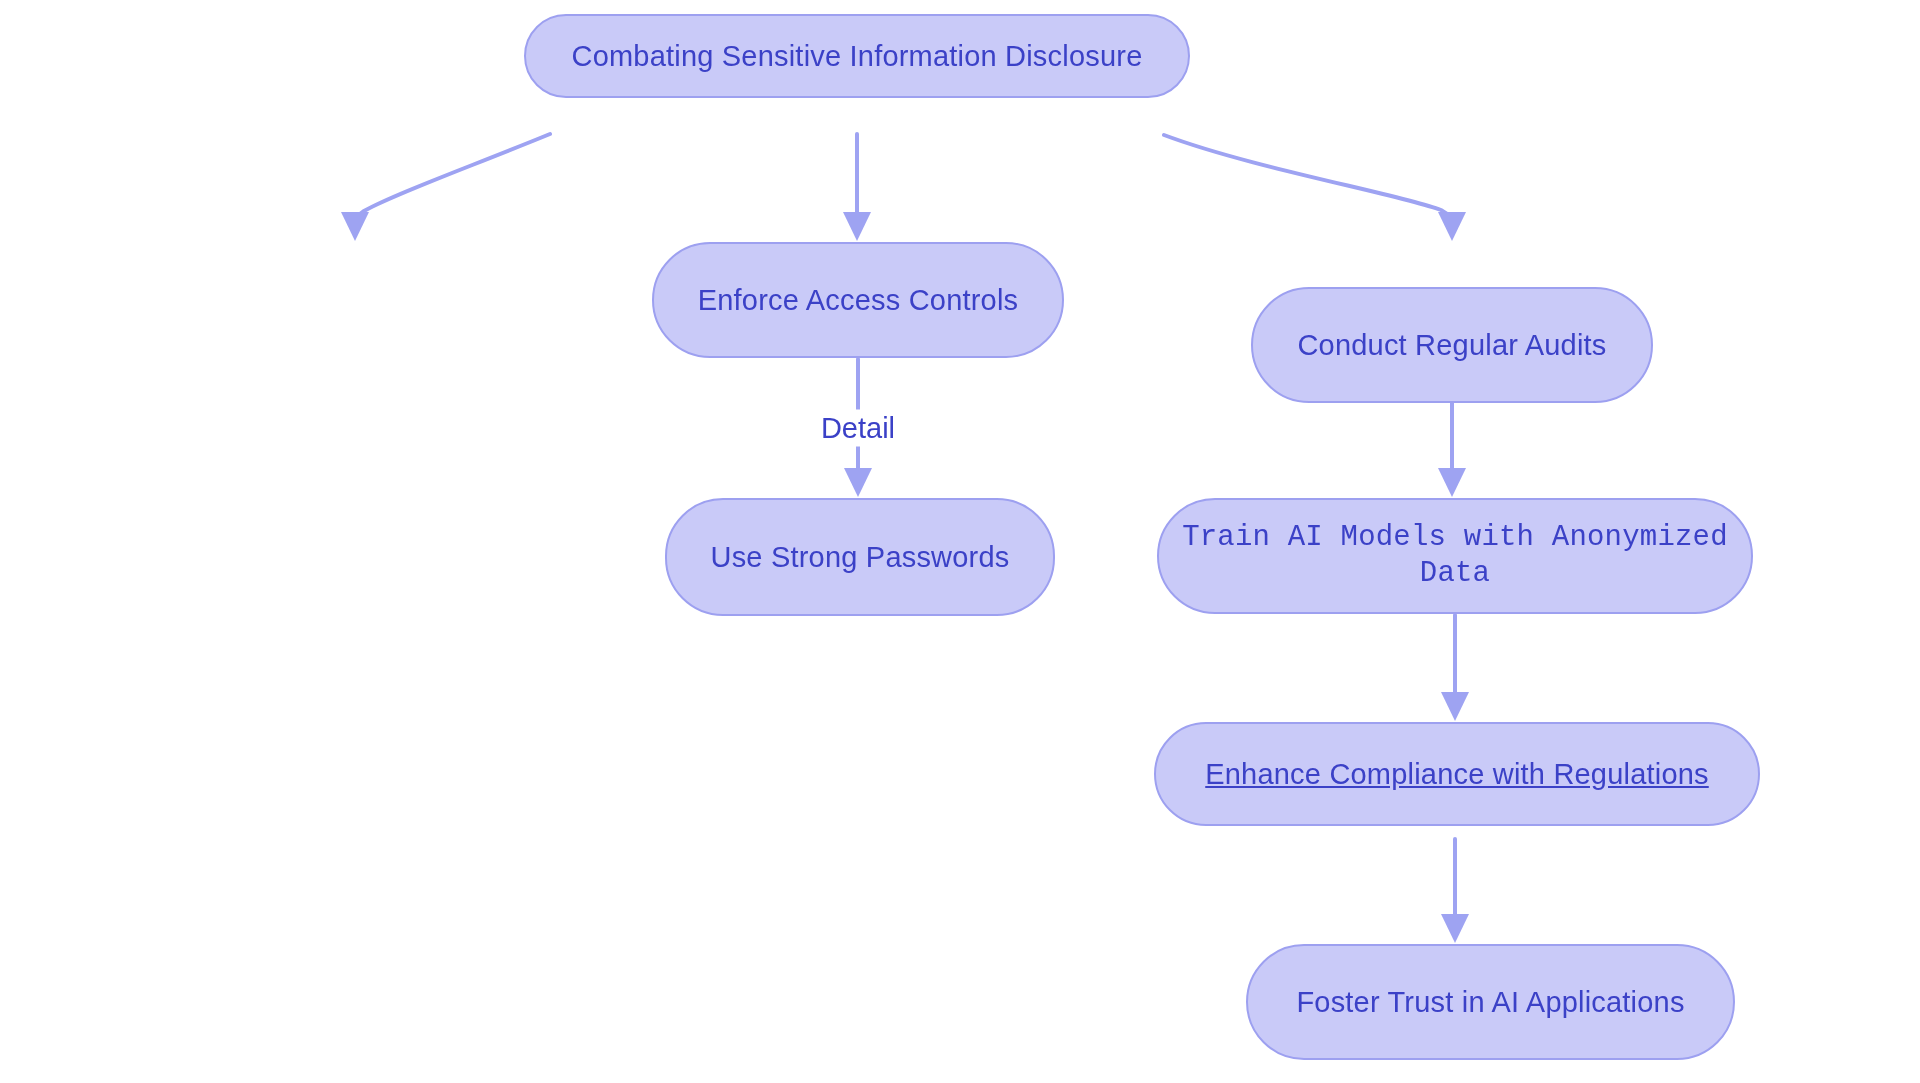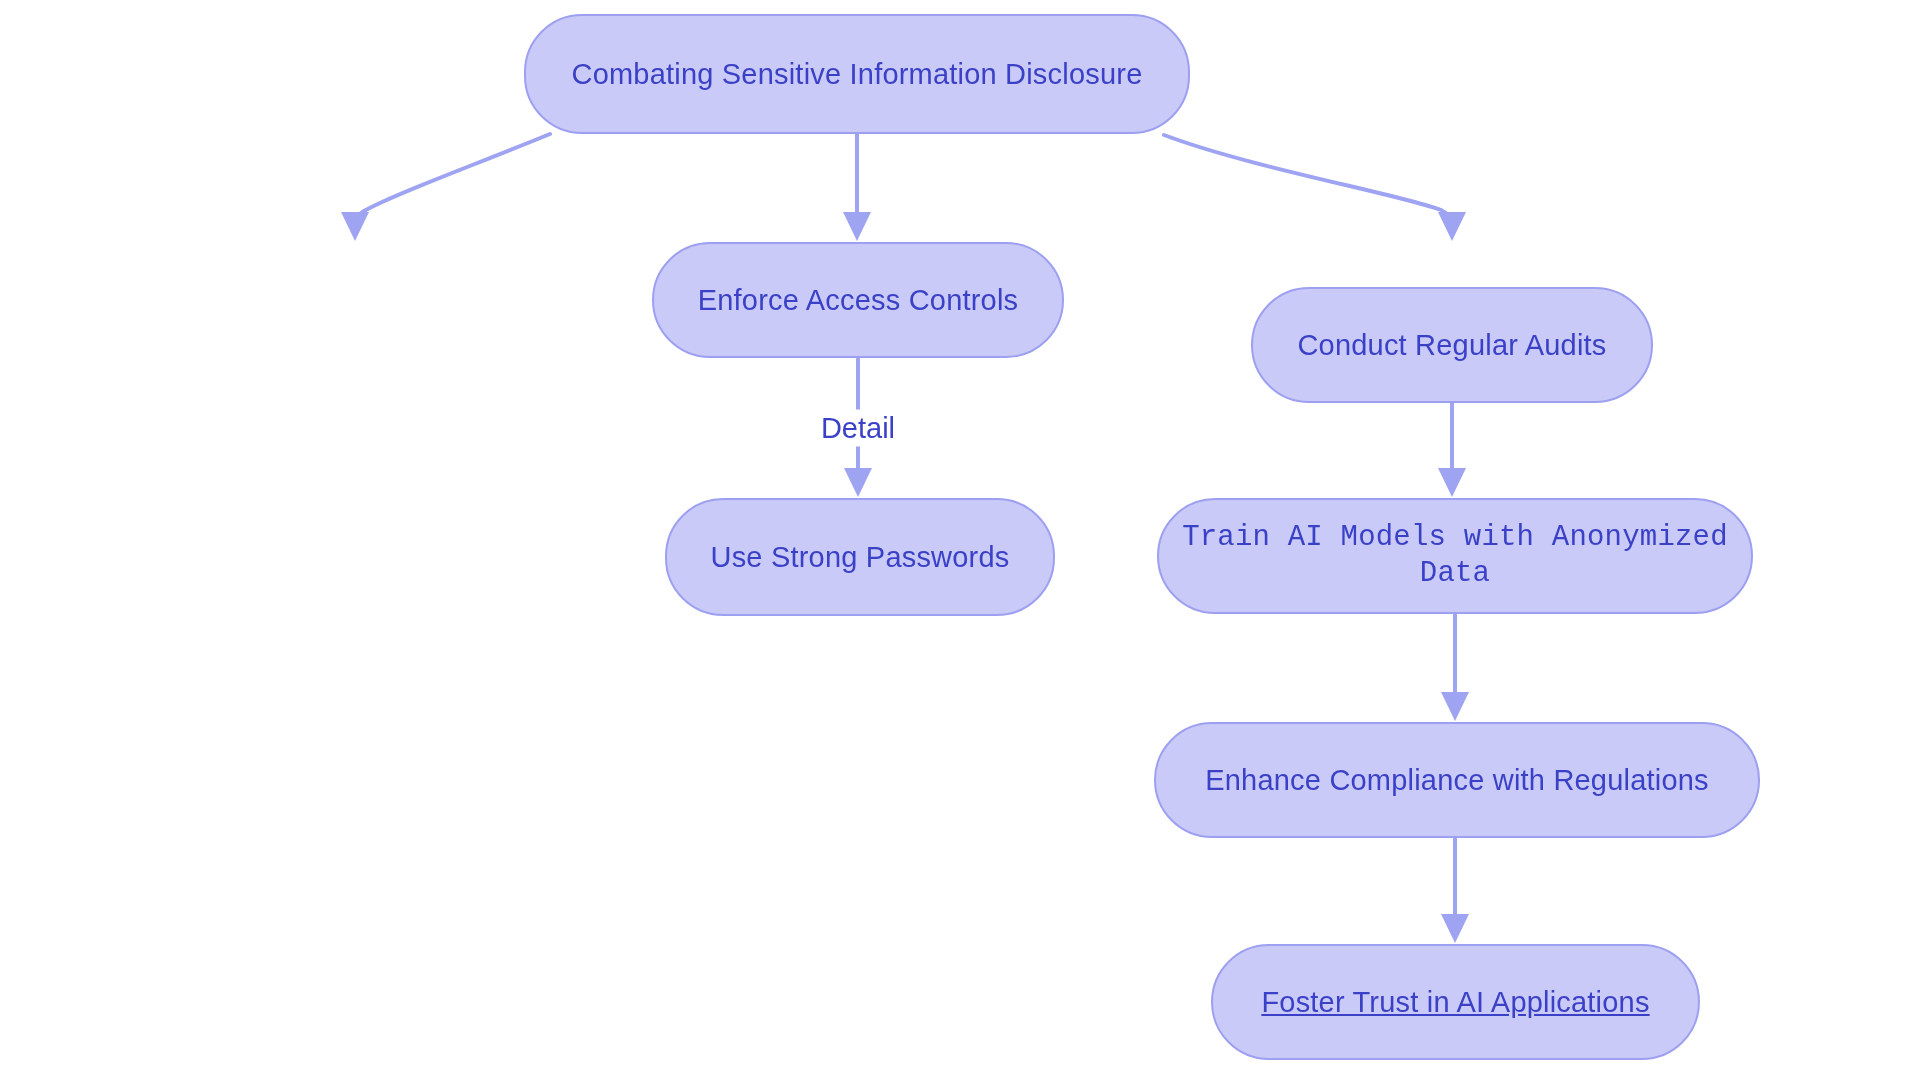--- a/index.html
+++ b/index.html
@@ -36,28 +36,28 @@
   .edge-label{
     position:absolute;
     transform:translate(-50%,-50%);
     background:var(--background);
     color:var(--node-text);
     font-size:29px;
     padding:2px 10px;
     white-space:nowrap;
   }
   
-  .n-root        {left:524px;  top:14px;  width:666px; height:120px;}
+  .n-root        {left:524px;  top:14px;  width:666px; height:84px;}
   .n-encryption  {left:167px;  top:242px; width:376px; height:116px;}
   .n-access      {left:652px;  top:242px; width:412px; height:116px;}
   .n-audits      {left:1251px; top:242px; width:402px; height:116px;margin-top:45px;}
   .n-passwords   {left:665px;  top:498px; width:390px; height:118px;}
   .n-train       {left:1157px; top:498px; width:596px; height:116px;font-family:Liberation Mono, monospace;}
-  .n-compliance  {left:1154px; top:722px; width:606px; height:116px;}
-  .n-trust       {left:1211px; top:944px; width:489px; height:116px;text-decoration:underline;}
+  .n-compliance  {left:1154px; top:722px; width:606px; height:104px;text-decoration:underline;}
+  .n-trust       {left:1246px; top:944px; width:489px; height:116px;}
   .l-detail      {left:858px;  top:428px;}
 </style>
 </head>
 <body>
 
 <div class="canvas">
 
   <svg class="edges" viewBox="0 0 1920 1083" xmlns="http://www.w3.org/2000/svg">
 
     <path d="M 550 134 C 472 166, 394 194, 364 211 Q 355 217, 355 223"></path>

